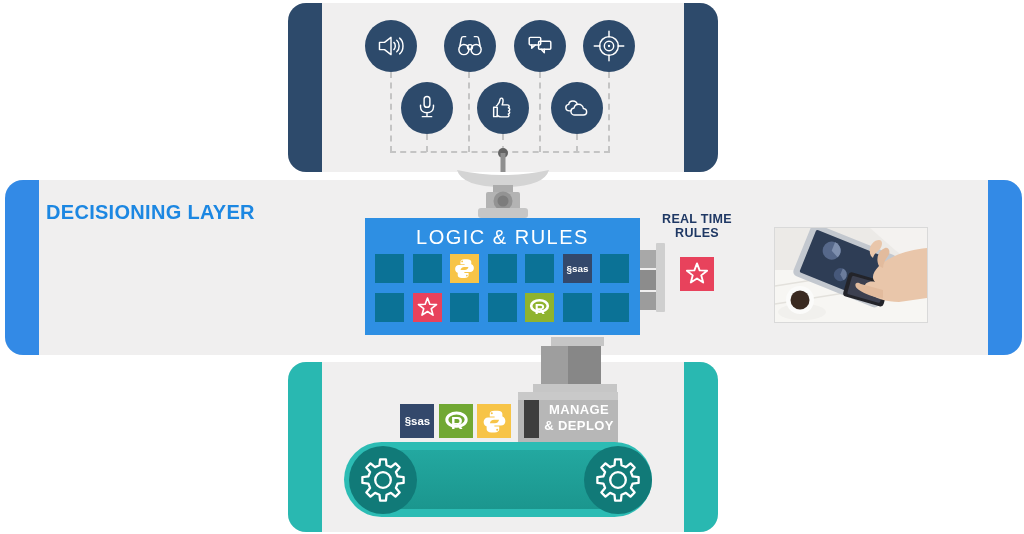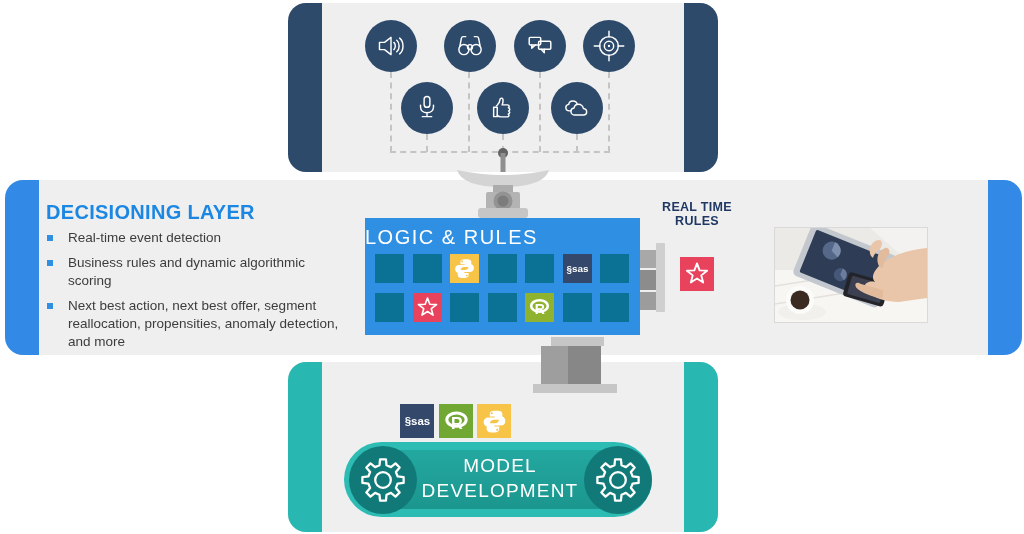--- a/index.html
+++ b/index.html
@@ -26,36 +26,36 @@
   .dec-list{position:absolute;left:46px;top:229px;width:305px;margin:0;padding:0;
             list-style:none;z-index:4;}
   .dec-list li{position:relative;padding-left:22px;font-size:13.5px;color:#3C3C3C;
                line-height:18px;margin-bottom:7px;}
   .dec-list li::before{content:"";position:absolute;left:1px;top:6px;width:6px;height:6px;
                background:#2E8FE3;}
 
   
   .logic-box{position:absolute;left:365px;top:218px;width:275px;height:117px;
              background:#2E8FE3;z-index:5;}
-  .logic-title{color:#fff;font-size:20px;font-weight:300;
+  .logic-title{text-align:center;color:#fff;font-size:20px;font-weight:300;
                letter-spacing:1.5px;margin-top:8px;}
   .grid{position:absolute;left:10px;top:36px;display:grid;
         grid-template-columns:repeat(7,29px);gap:10px 8.5px;}
   .tile{width:29px;height:29px;background:#0B7296;display:flex;align-items:center;justify-content:center;}
   .tile svg{width:25px;height:25px;}
   .tile-python{background:#F7C447;}
   .tile-sas{background:#33486B;text-align:right;}
   .tile-star{background:#E8425C;}
   .tile-r{background:#8FB32E;}
 
   
   .gray{position:absolute;z-index:4;}
 
   
-  .rte-label{position:absolute;left:652px;top:200px;width:90px;text-align:center;
+  .rte-label{position:absolute;left:652px;top:212px;width:90px;text-align:center;
              color:#1F3864;font-weight:bold;font-size:12.5px;line-height:14px;
              letter-spacing:.3px;z-index:4;}
   .rte-star{position:absolute;left:680px;top:257px;width:34px;height:34px;background:#E8425C;
             display:flex;align-items:center;justify-content:center;z-index:4;}
   .rte-star svg{width:28px;height:28px;}
 
   
   .photo{position:absolute;left:775px;top:228px;width:152px;height:94px;z-index:4;
          outline:1px solid #D9D9D9;}
 
@@ -157,25 +157,20 @@
     <circle cx="503" cy="201" r="5.5" fill="#7C7C7C"></circle>
     <rect x="478" y="208" width="50" height="10" rx="3" fill="#C6C6C6"></rect>
   </svg>
 
   <div class="panel" style="left:5px;top:180px;width:1017px;height:175px;">
     <div class="cap left blue-cap"></div>
     <div class="cap right blue-cap"></div>
   </div>
 
   <div class="dec-title">DECISIONING LAYER</div>
-  <ul class="dec-list">
-    <li>Real-time event detection</li>
-    <li>Business rules and dynamic algorithmic scoring</li>
-    <li>Next best action, next best offer, segment reallocation, propensities, anomaly detection, and more</li>
-  </ul>
 
   <div class="gray" style="left:638px;top:250px;width:18px;height:18px;background:#A8A8A8;"></div>
   <div class="gray" style="left:638px;top:270px;width:18px;height:20px;background:#8C8C8C;"></div>
   <div class="gray" style="left:638px;top:292px;width:18px;height:18px;background:#9C9C9C;"></div>
   <div class="gray" style="left:656px;top:243px;width:9px;height:69px;background:#CFCFCF;border-radius:1px;"></div>
 
   <div class="logic-box">
     <div class="logic-title">LOGIC &amp; RULES</div>
     <div class="grid" id="logic-grid">
         <div class="tile"></div>
@@ -282,33 +277,37 @@
           <path d="M23.8 6c-4.8 0-7.6 2-7.6 5.2v4.4h8v1.6H13.3C9.4 17.2 6 20 6 24.9s3.4 7.7 7.3 7.7h3.1v-4.8c0-3.9 3.2-6.6 7-6.6h8c3.2 0 5.6-2.5 5.6-5.7v-4.3C37 7.9 33.6 6 29.4 6h-5.6z"></path>
           <g transform="rotate(180 24 24)">
             <path d="M23.8 6c-4.8 0-7.6 2-7.6 5.2v4.4h8v1.6H13.3C9.4 17.2 6 20 6 24.9s3.4 7.7 7.3 7.7h3.1v-4.8c0-3.9 3.2-6.6 7-6.6h8c3.2 0 5.6-2.5 5.6-5.7v-4.3C37 7.9 33.6 6 29.4 6h-5.6z"></path>
           </g>
         </g>
         <circle cx="19.5" cy="10.5" r="1.7" fill="#F7C447"></circle>
         <circle cx="28.5" cy="37.5" r="1.7" fill="#F7C447"></circle>
       </svg>
     </div>
 
+  <div class="manage-box">
+    <div class="manage-top"></div>
+    <div class="manage-bar"></div>
+    <div class="manage-label">
+      <div>MANAGE</div>
+      <div>&amp; DEPLOY</div>
+    </div>
+  </div>
 
   <div class="belt-outer"></div>
   <div class="belt-inner"></div>
   <div class="gear-circle" style="left:349px;">
     <svg viewBox="0 0 48 48" fill="none" stroke="#fff" stroke-width="2.2" stroke-linejoin="round">
       <path class="gear-body" d="M21.2 4.2L26.8 4.2L27.4 9.9L31.6 11.6L36.0 8.0L40.0 12.0L36.4 16.4L38.1 20.6L43.8 21.2L43.8 26.8L38.1 27.4L36.4 31.6L40.0 36.0L36.0 40.0L31.6 36.4L27.4 38.1L26.8 43.8L21.2 43.8L20.6 38.1L16.4 36.4L12.0 40.0L8.0 36.0L11.6 31.6L9.9 27.4L4.2 26.8L4.2 21.2L9.9 20.6L11.6 16.4L8.0 12.0L12.0 8.0L16.4 11.6L20.6 9.9Z"></path>
         <circle cx="24" cy="24" r="7.5"></circle>
     </svg>
   </div>
   <div class="gear-circle" style="left:584px;">
     <svg viewBox="0 0 48 48" fill="none" stroke="#fff" stroke-width="2.2" stroke-linejoin="round">
       <path class="gear-body" d="M21.2 4.2L26.8 4.2L27.4 9.9L31.6 11.6L36.0 8.0L40.0 12.0L36.4 16.4L38.1 20.6L43.8 21.2L43.8 26.8L38.1 27.4L36.4 31.6L40.0 36.0L36.0 40.0L31.6 36.4L27.4 38.1L26.8 43.8L21.2 43.8L20.6 38.1L16.4 36.4L12.0 40.0L8.0 36.0L11.6 31.6L9.9 27.4L4.2 26.8L4.2 21.2L9.9 20.6L11.6 16.4L8.0 12.0L12.0 8.0L16.4 11.6L20.6 9.9Z"></path>
         <circle cx="24" cy="24" r="7.5"></circle>
     </svg>
   </div>
-  <div class="belt-label">
-    <div>MODEL</div>
-    <div>DEVELOPMENT</div>
-  </div>
 
 </div>
 
 </body></html>

